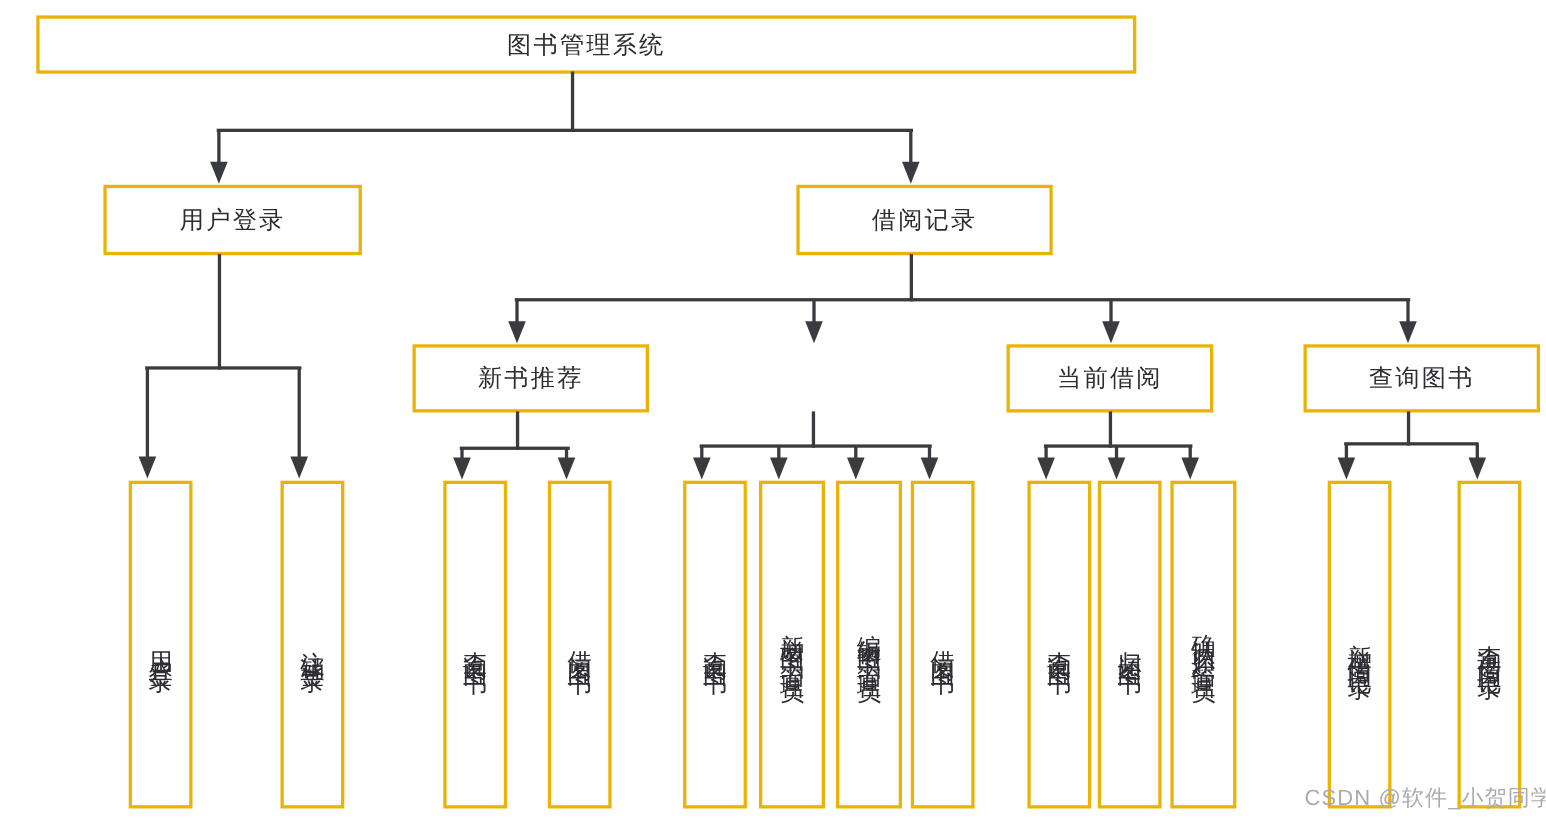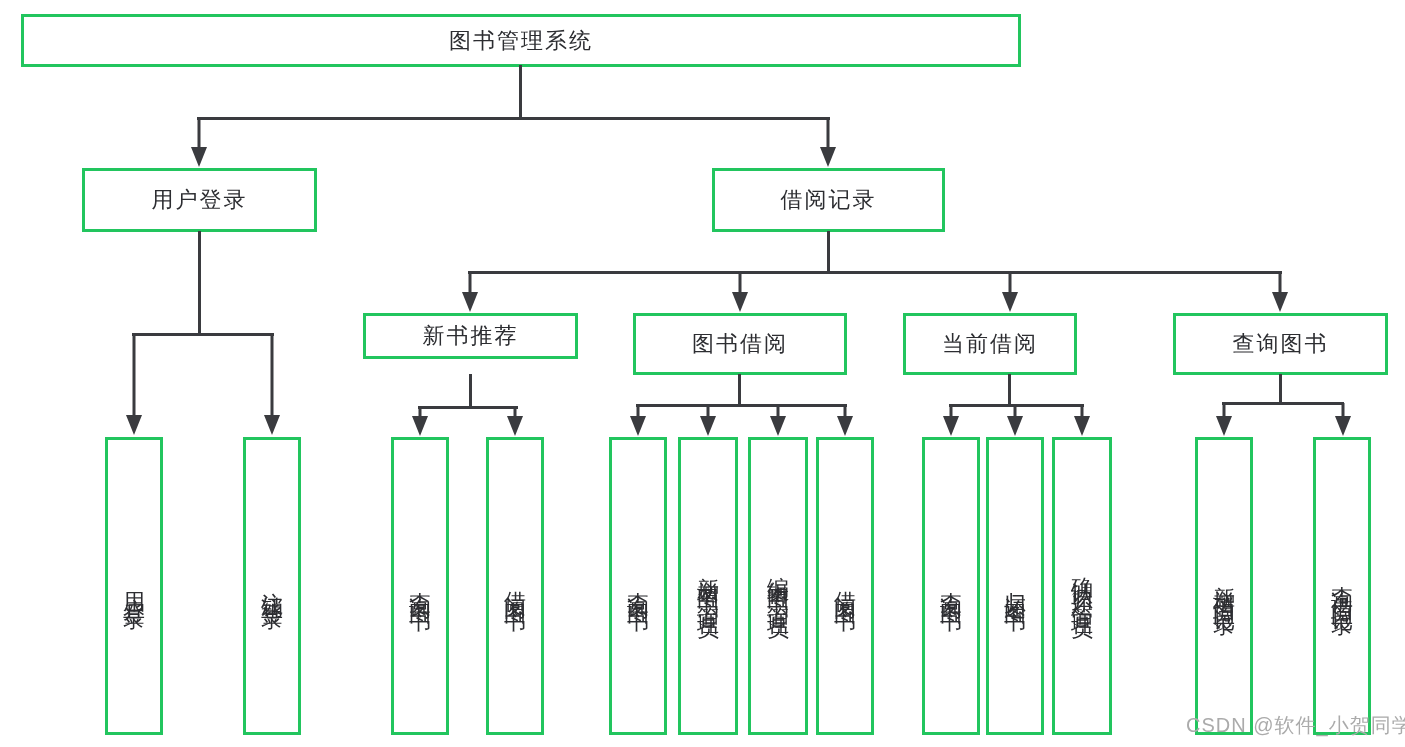--- a/index.html
+++ b/index.html
@@ -8,25 +8,26 @@
     width: 1405px;
     height: 747px;
     background: #ffffff;
     font-family: "Liberation Sans", sans-serif;
     overflow: hidden;
   }
   
   .node {
     position: absolute;
     box-sizing: border-box;
-    border: 3px solid #22c55e;
+    border: 3px solid #eab308;
     background: #ffffff;
     display: flex;
     align-items: center;
     justify-content: center;
+    margin-left: 12px;
   }
   .hlabel {
     font-size: 22px;
     letter-spacing: 2px;
     color: #2c2d31;
     white-space: nowrap;
   }
   .vlabel {
     writing-mode: vertical-rl;
     text-orientation: mixed;
@@ -121,27 +122,24 @@
     </div>
   <div class="arrow" style="left:1001px; top:272px; height:40px;">
       <span class="stem"></span>
       <span class="head"></span>
     </div>
   <div class="arrow" style="left:1271px; top:272px; height:40px;">
       <span class="stem"></span>
       <span class="head"></span>
     </div>
 
-  <div class="node" style="left:363px; top:313px; width:215px; height:46px;justify-content:center;">
+  <div class="node" style="left:363px; top:313px; width:215px; height:62px;justify-content:center;">
     <span class="hlabel">新书推荐</span>
   </div>
-  <div class="node" style="left:633px; top:313px; width:214px; height:62px;">
-    <span class="hlabel">图书借阅</span>
-  </div>
-  <div class="node" style="left:903px; top:313px; width:174px; height:62px;">
+  <div class="node" style="left:903px; top:313px; width:188px; height:62px;">
     <span class="hlabel">当前借阅</span>
   </div>
   <div class="node" style="left:1173px; top:313px; width:215px; height:62px;">
     <span class="hlabel">查询图书</span>
   </div>
 
   <div class="seg" style="left:469px; top:374px; width:3px; height:35px;"></div>
   <div class="seg" style="left:418px; top:406px; width:100px; height:3px;"></div>
   <div class="arrow" style="left:411px; top:407px; height:29px;">
       <span class="stem"></span>

